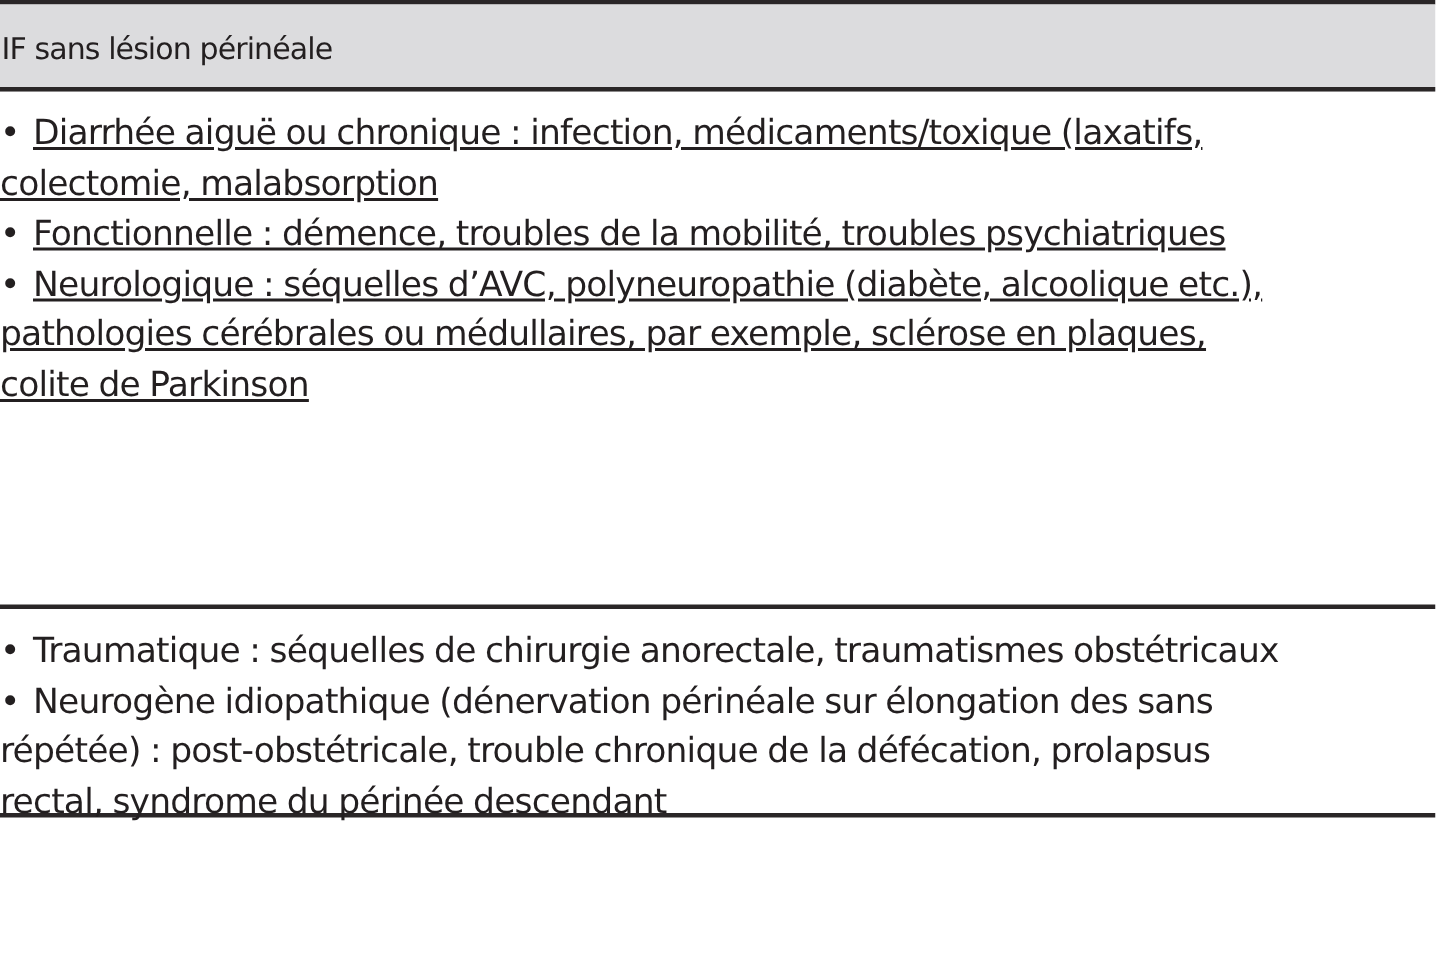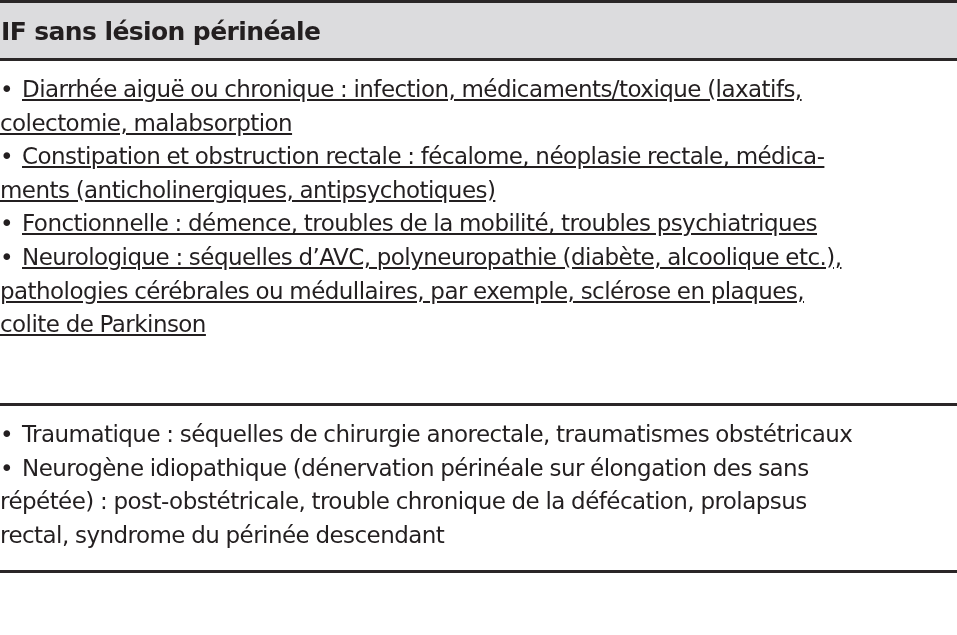--- a/index.html
+++ b/index.html
@@ -29,32 +29,32 @@
       background: #dcdcde;
       height: 58px;
       display: flex;
       align-items: center;
       padding-left: 1px;
       box-sizing: border-box;
       border-bottom: 3px solid #2a2627;
     }
     .section-header h2 {
       margin: 0;
-      font-size: 25px;
-      font-weight: bold;
+      font-size: 20px;
+      font-weight: normal;
       letter-spacing: -0.6px;
       color: #231f20;
       padding-top: 2px;
     }
     .section-body {
       padding: 12px 0 10px 0;
       box-sizing: border-box;
     }
     .section-body.first { height: 342px; text-decoration: underline; }
-    .section-body.second { height: 164px; }
+    .section-body.second { height: 136px; }
     .item {
       font-size: 23px;
       line-height: 33.6px;
       letter-spacing: -0.55px;
       word-spacing: -0.5px;
       margin: 0;
       padding: 0;
       white-space: normal;
     }
     .line { display: block; white-space: nowrap; }
@@ -80,24 +80,20 @@
 
   <div class="section-header">
     <h2>IF sans lésion périnéale</h2>
   </div>
   <div class="section-body first">
     <p class="item">
       <span class="line"><span class="bullet">•</span><span>Diarrhée aiguë ou chronique : infection, médicaments/toxique (laxatifs,</span></span>
       <span class="line">colectomie, malabsorption</span>
     </p>
     <p class="item">
-      <span class="line"><span class="bullet">•</span><span>Constipation et obstruction rectale : fécalome, néoplasie rectale, médica-</span></span>
-      <span class="line">ments (anticholinergiques, antipsychotiques)</span>
-    </p>
-    <p class="item">
       <span class="line"><span class="bullet">•</span><span>Fonctionnelle : démence, troubles de la mobilité, troubles psychiatriques</span></span>
     </p>
     <p class="item">
       <span class="line"><span class="bullet">•</span><span>Neurologique : séquelles d’AVC, polyneuropathie (diabète, alcoolique etc.),</span></span>
       <span class="line">pathologies cérébrales ou médullaires, par exemple, sclérose en plaques,</span>
       <span class="line">colite de Parkinson</span>
     </p>
   </div>
 
   <div class="rule-mid"></div>

